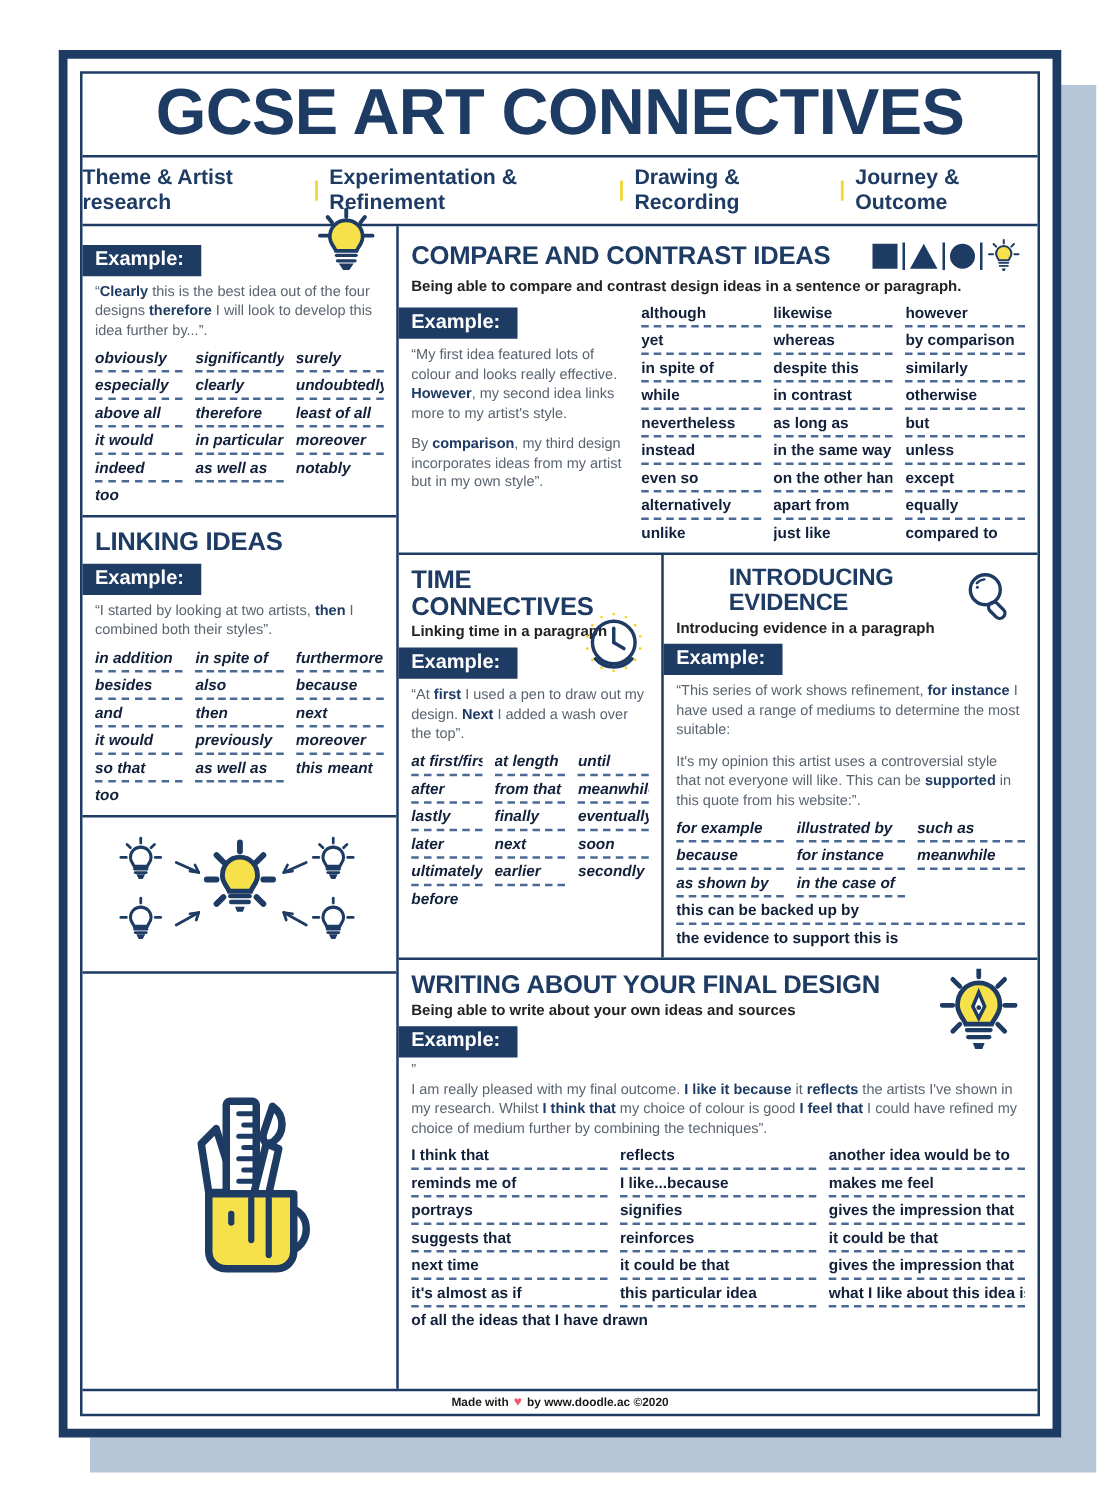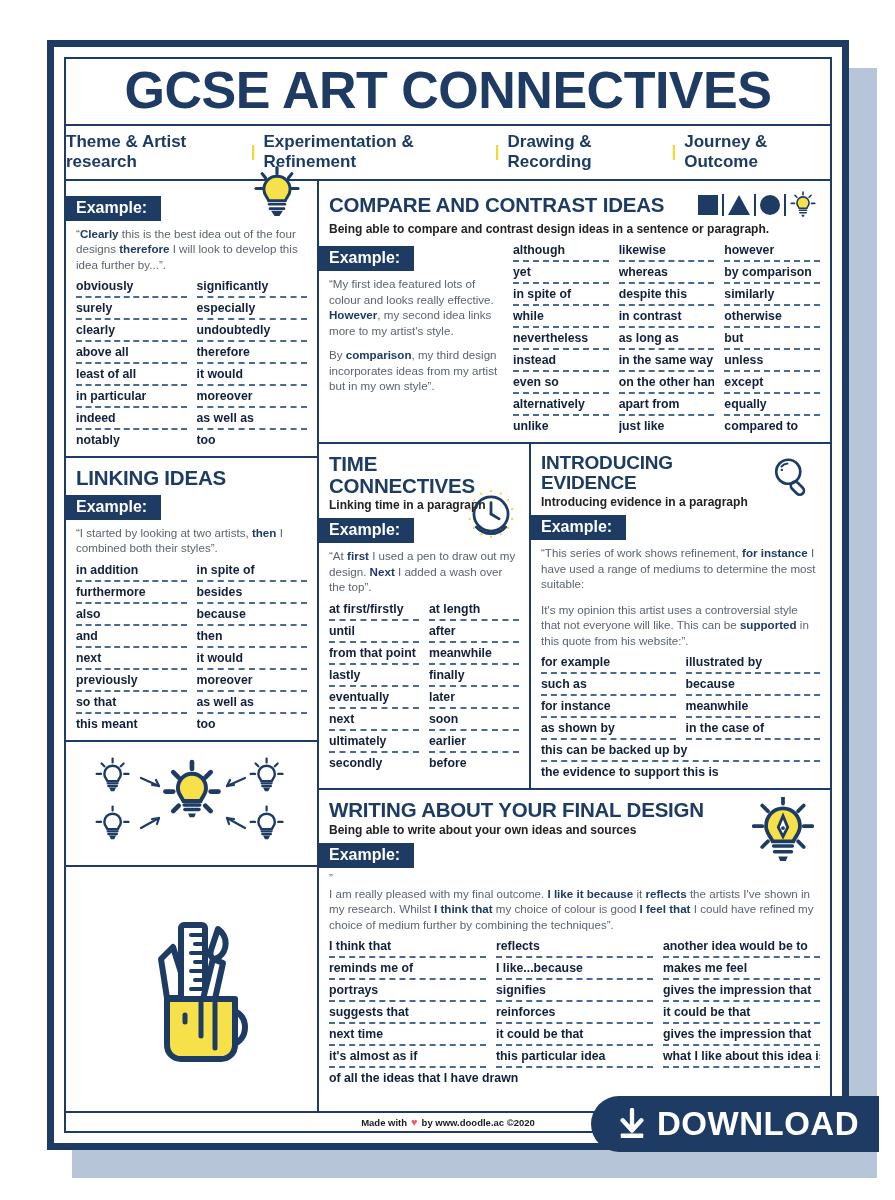--- a/index.html
+++ b/index.html
@@ -81,21 +81,21 @@
   
   .wg { display:grid; width:100%; }
   .wg .w {
     font-size: 12.3px; font-weight: 700; color:#12203a;
     padding: 3px 0 3px 0;
     border-bottom: 2px dashed #4a6punkt;
     border-bottom: 2px dashed #4a6a95;
     white-space: nowrap; overflow: hidden;
   }
   .wg .w.last { border-bottom: none; }
-  .wg.c2 { grid-template-columns: 1fr 1fr; column-gap: 10px; }
+  .wg.c2 { grid-template-columns: 1fr 1fr 1fr; column-gap: 10px; font-style: italic; }
   .wg.c3 { grid-template-columns: 1fr 1fr 1fr; column-gap: 10px; }
   .icon-row { display:flex; align-items:center; gap:4px; }
   .shape-sq { width:20px; height:20px; background:#1d3b63; }
   .shape-tri { width:0; height:0; border-left:11px solid transparent; border-right:11px solid transparent; border-bottom:20px solid #1d3b63; }
   .shape-ci { width:20px; height:20px; border-radius:50%; background:#1d3b63; }
   .vbar { width:2px; height:22px; background:#1d3b63; }
 
   .hdr-flex { display:flex; align-items:flex-start; justify-content:space-between; }
 
   
@@ -445,21 +445,21 @@
                 <div class="w">next</div>
                 <div class="w">soon</div>
                 <div class="w">ultimately</div>
                 <div class="w">earlier</div>
                 <div class="w last">secondly</div>
                 <div class="w last">before</div>
               </div>
             </div>
 
             <div class="cell" style="flex:1;">
-              <div style="position:relative;">
+              <div style="position:relative;margin-left:42px;">
                 <div style="position:absolute; right:4px; top:0px;">
                   <svg width="48" height="48" viewBox="0 0 64 64">
                     <circle cx="27" cy="25" r="16" fill="none" stroke="#1d3b63" stroke-width="3.6"></circle>
                     <path d="M18 18 A12 12 0 0 1 26 14" fill="none" stroke="#1d3b63" stroke-width="2.6" stroke-linecap="round"></path>
                     <circle cx="18.5" cy="22.5" r="1.6" fill="#1d3b63"></circle>
                     <rect x="36" y="36" width="20" height="11" rx="5.5" transform="rotate(45 36 36)" fill="none" stroke="#1d3b63" stroke-width="3.6"></rect>
                   </svg>
                 </div>
                 <h2 class="sec small" style="max-width:190px;">INTRODUCING EVIDENCE</h2>
               </div>
@@ -539,20 +539,13 @@
       </div>
 
       <div class="footer">
         <span>Made with</span>
         <span class="heart">♥</span>
         <span>by www.doodle.ac ©2020</span>
       </div>
     </div>
   </div>
 
-  <div class="dl">
-    <svg width="30" height="32" viewBox="0 0 32 34">
-      <path d="M16 2 L16 22 M16 24 L6 13 M16 24 L26 13" stroke="#fff" stroke-width="4.6" fill="none" stroke-linecap="round" stroke-linejoin="round"></path>
-      <rect x="4" y="27" width="24" height="5" rx="1" fill="#fff"></rect>
-    </svg>
-    <span>DOWNLOAD</span>
-  </div>
 </div>
 
 </body></html>

